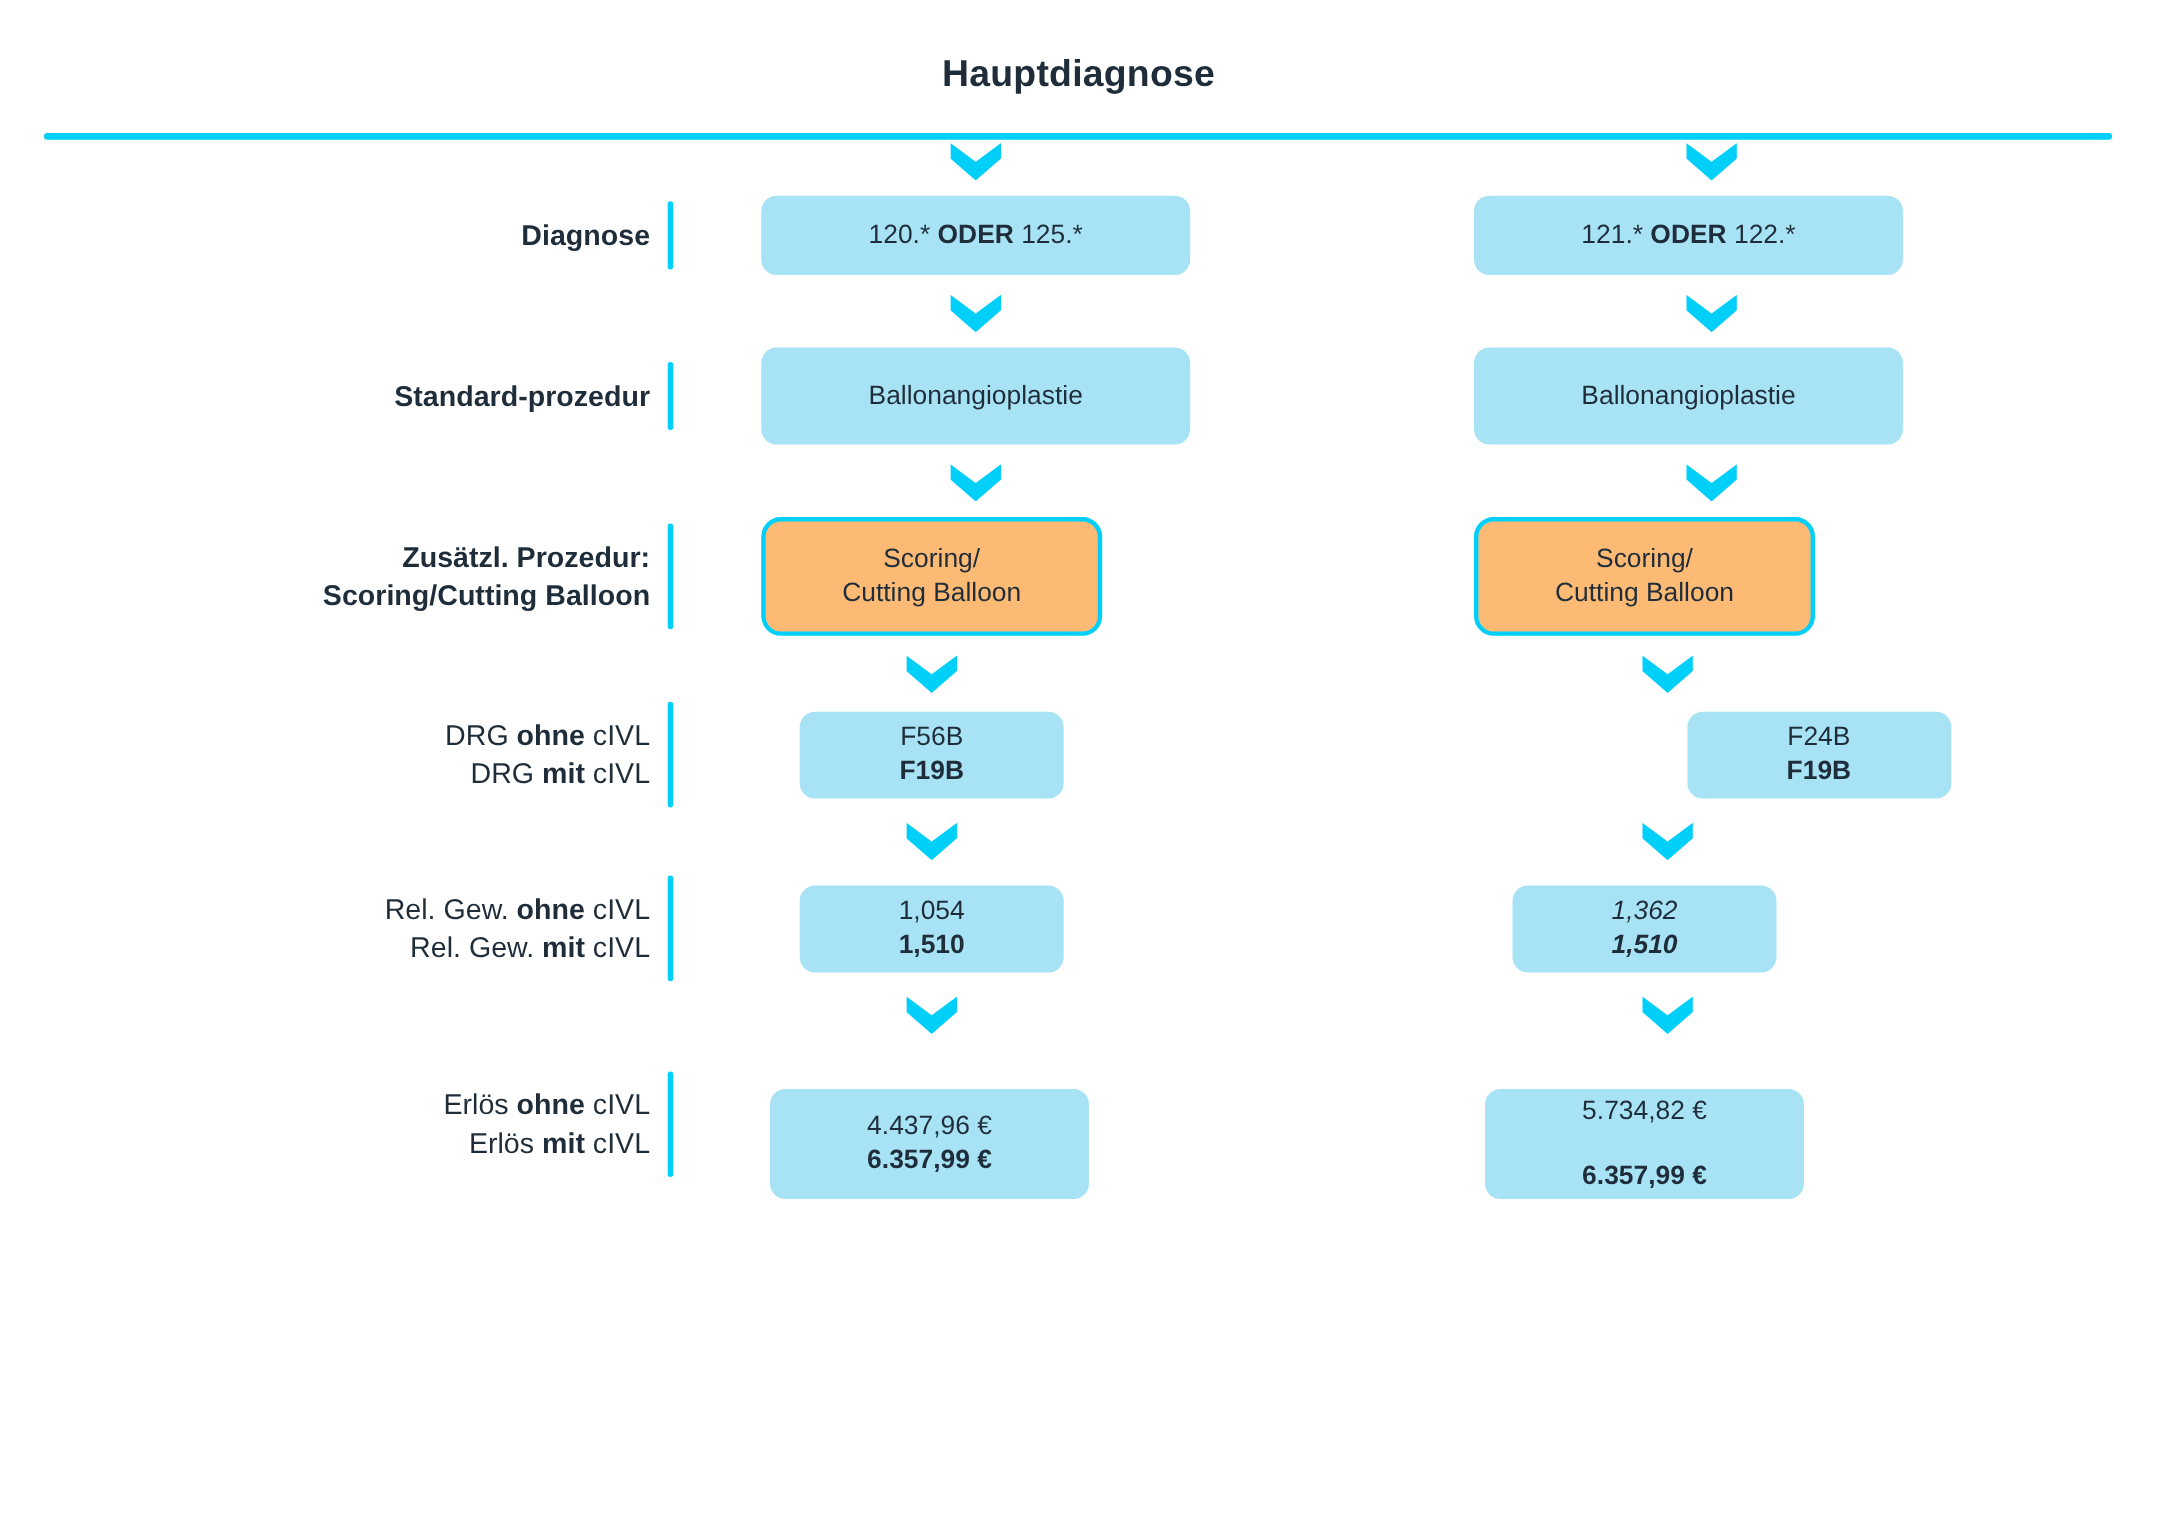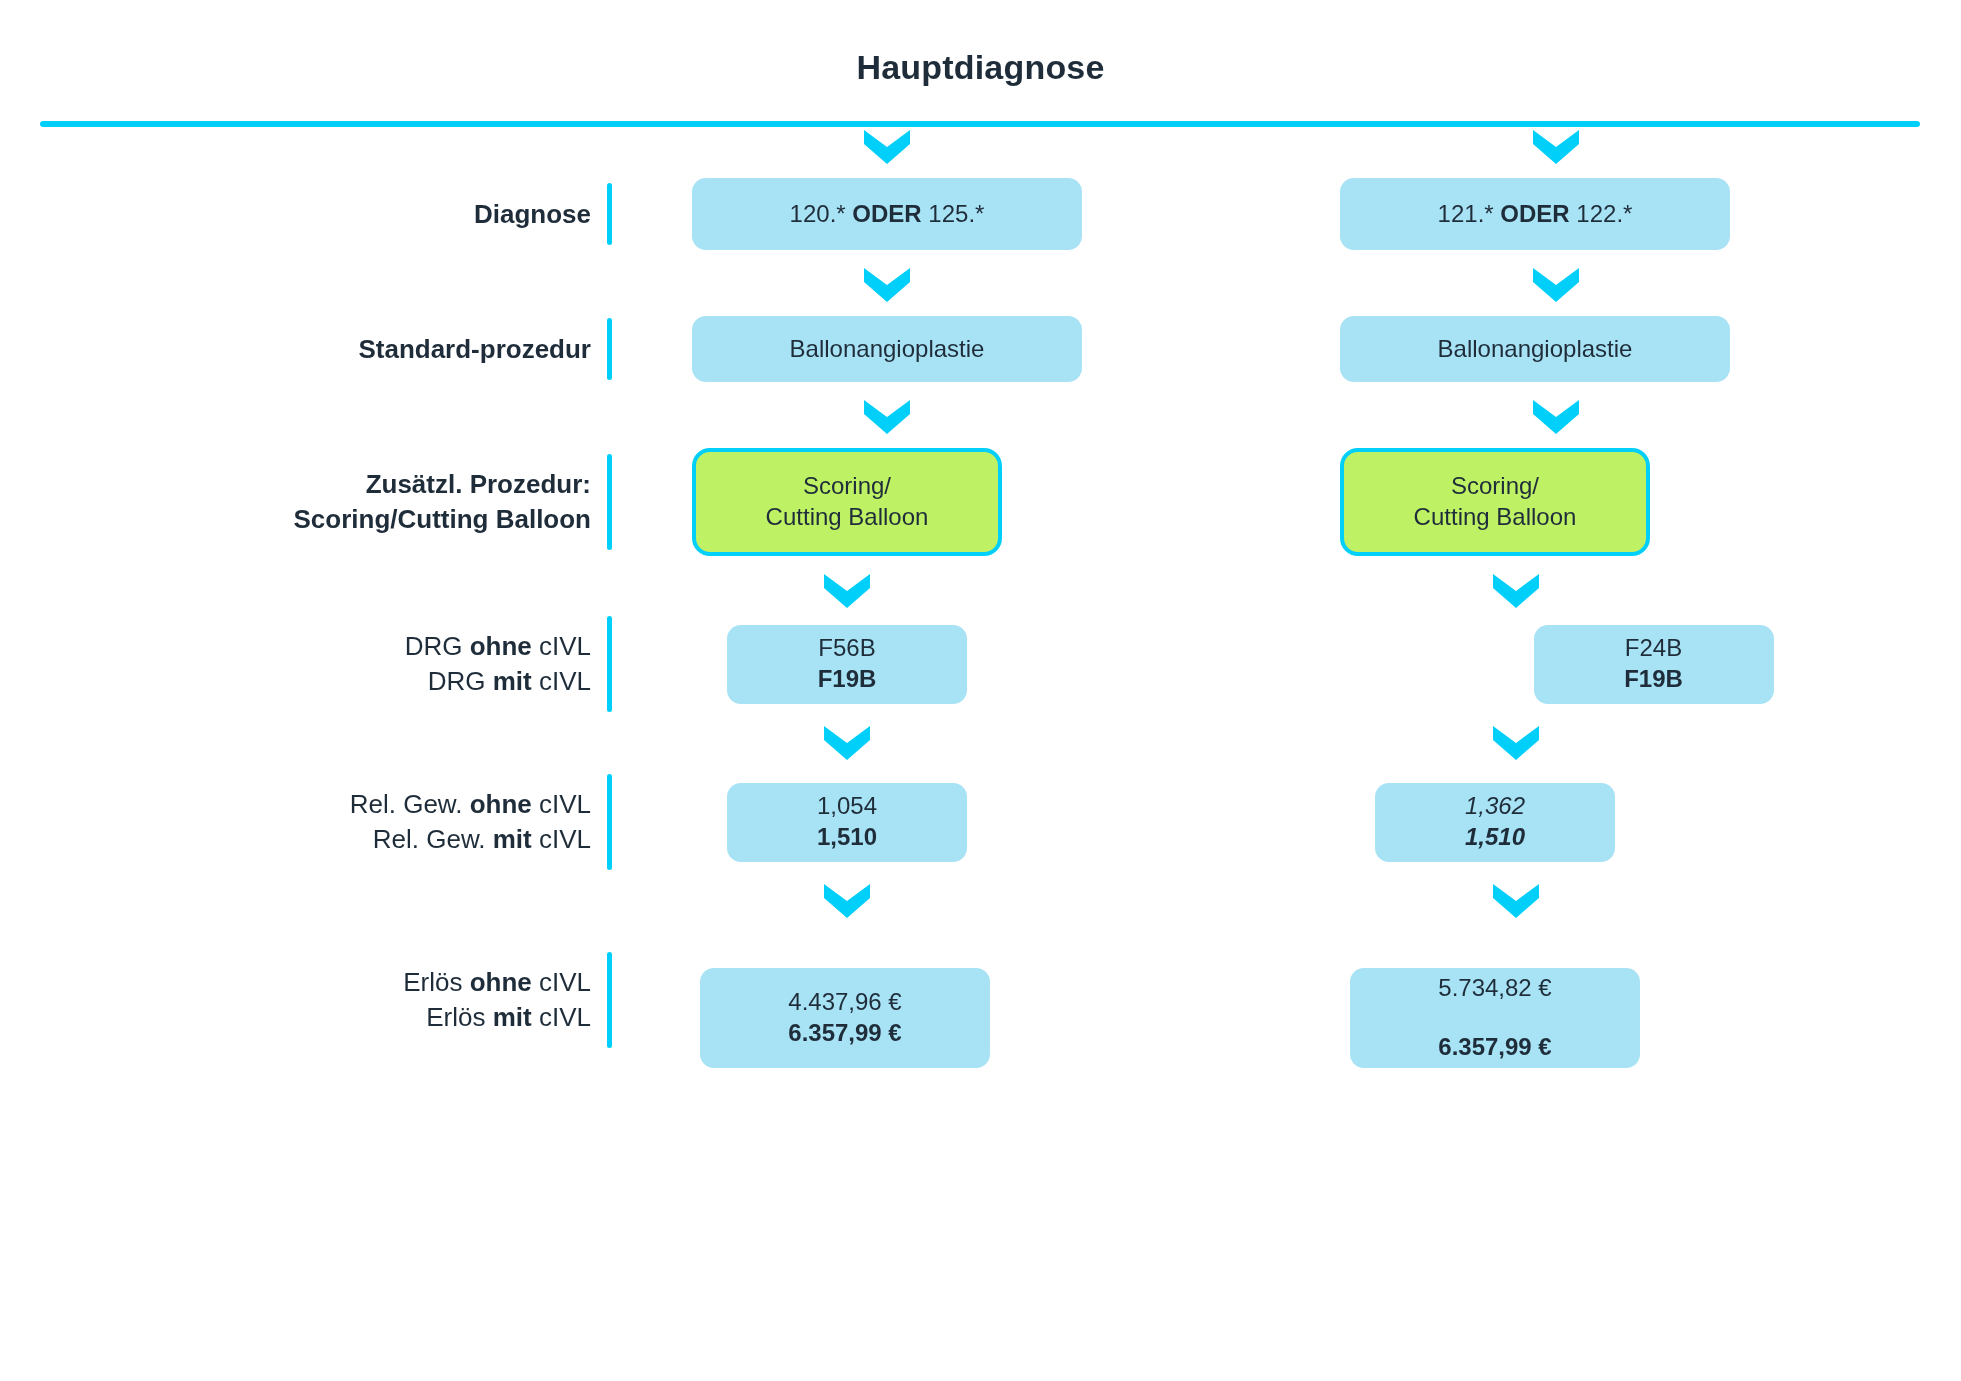--- a/index.html
+++ b/index.html
@@ -64,30 +64,30 @@
   
   .box{
     background:#a8e3f5;
     border-radius:14px;
     display:flex;flex-direction:column;
     align-items:center;justify-content:center;
     box-sizing:border-box;
     color:#1f2d3a;
   }
   .box.outline{
-    background:#bef264;
+    background:#fdba74;
     border:4px solid #00cffa;
     border-radius:18px;
   }
   .box .line{font-size:24px;line-height:1.28;white-space:nowrap;}
   .box .line.b{font-weight:bold;}
   .box .line .bold{font-weight:bold;}
 
   .box.size-diag{width:390px;height:72px;}
-  .box.size-proc{width:390px;height:66px;}
+  .box.size-proc{width:390px;height:88px;}
   .box.size-score{width:310px;height:108px;}
   .box.size-two  {width:240px;height:79px;}
   .box.size-money{width:240px;height:100px;margin-top:36px;}
 
   
   .arrow-row{display:flex;width:1961px;}
   .arrow-spacer{width:612px;flex:none;}
   .arrow-col{width:660px;display:flex;justify-content:flex-start;}
   .arrow-col.c1{padding-left:80px;}
   .arrow-col.c2{padding-left:68px;}

